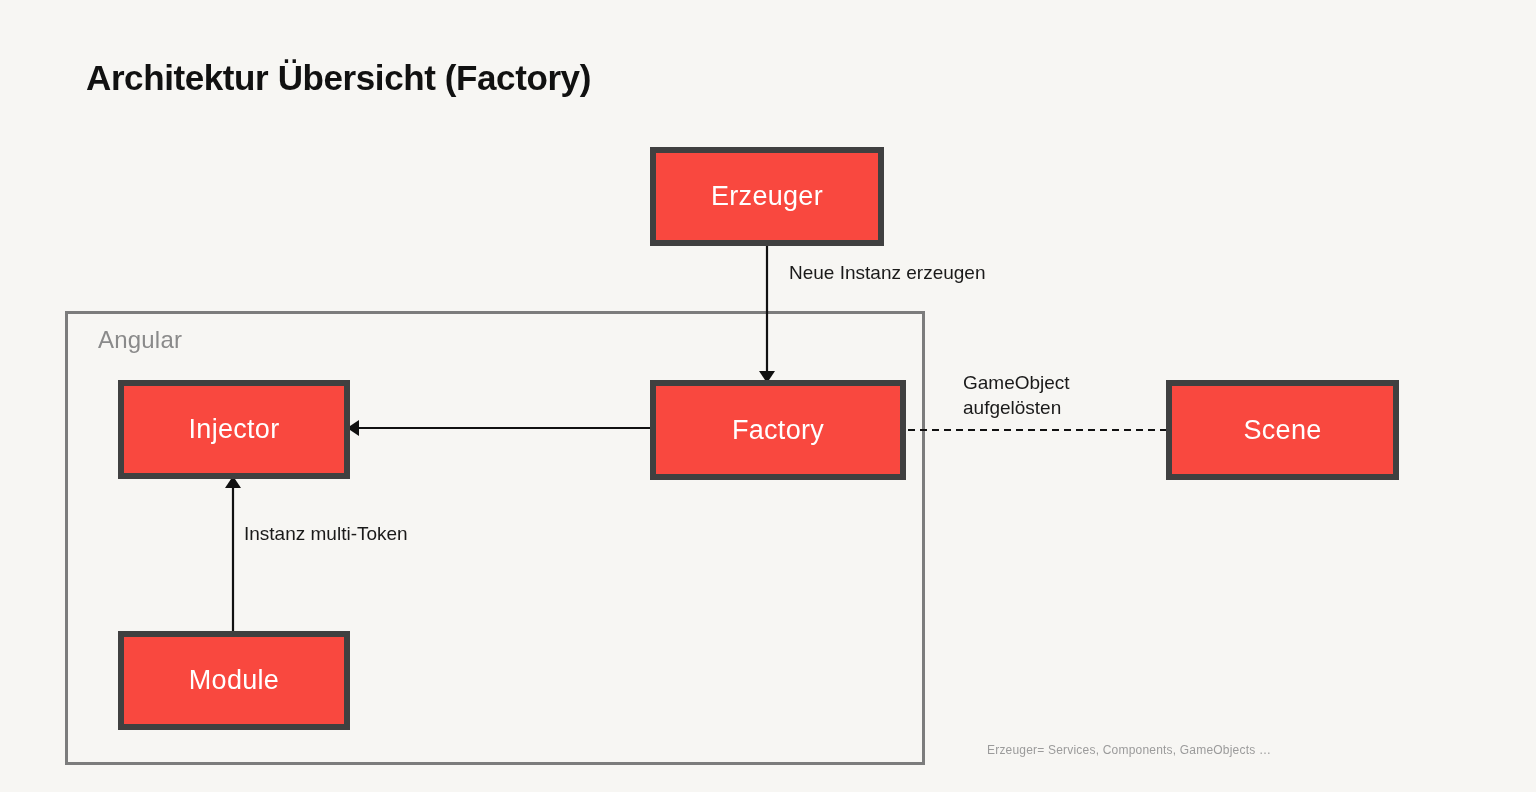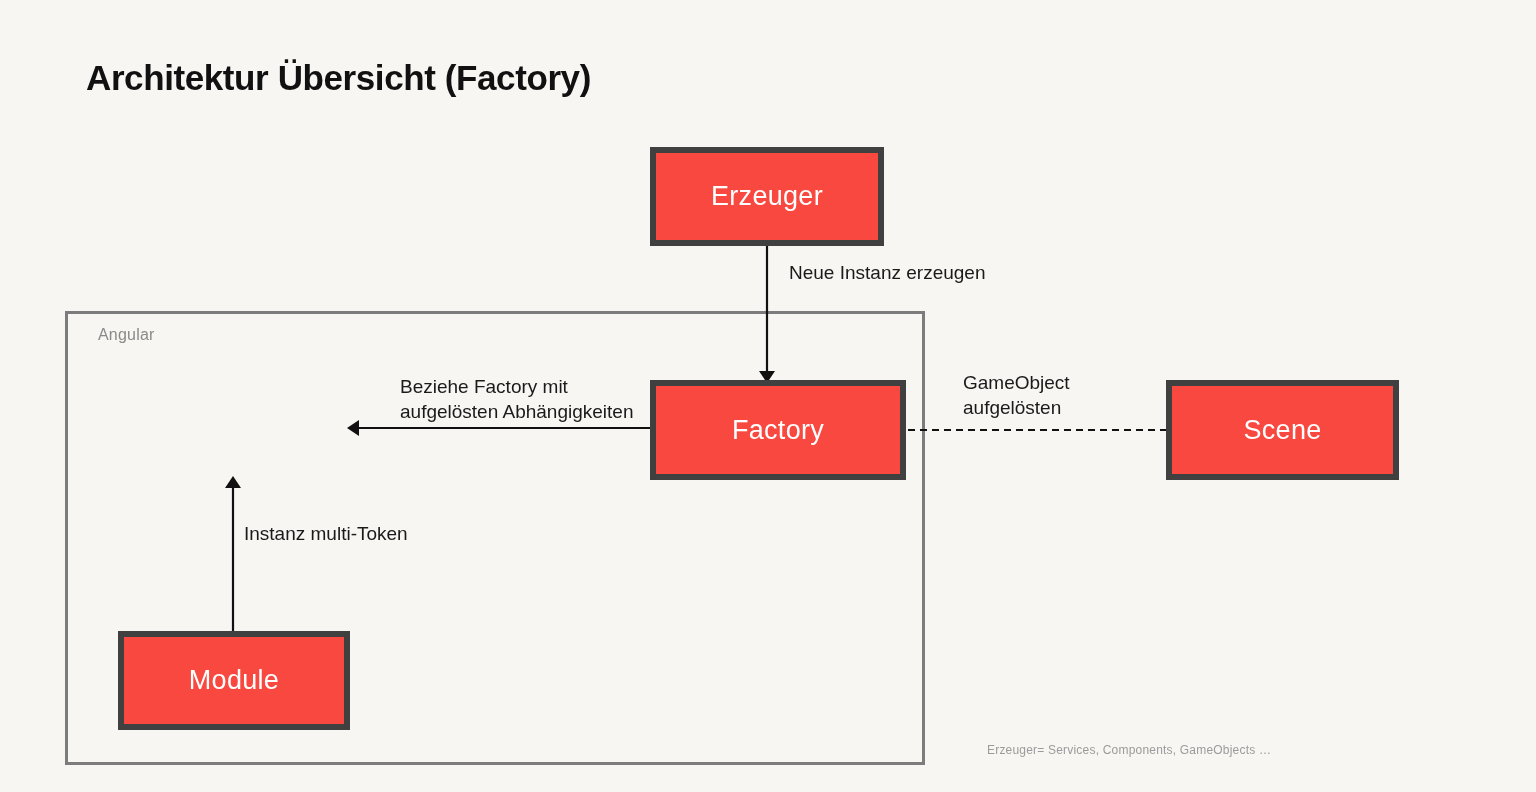--- a/index.html
+++ b/index.html
@@ -40,21 +40,21 @@
     width: 860px;
     height: 454px;
     border: 3px solid #7c7c7c;
     box-sizing: border-box;
     background: transparent;
   }
   #angular-label {
     position: absolute;
     left: 98px;
     top: 326px;
-    font-size: 16px;
+    font-size: 24px;
     color: #8a8a8a;
     letter-spacing: 0.2px;
     white-space: nowrap;
   }
 
   
   .node {
     position: absolute;
     background: #f9483f;
     border: 6px solid #404040;
@@ -145,30 +145,32 @@
     </g>
 
     <g>
       <line x1="884" y1="430" x2="1166" y2="430" stroke="#111111" stroke-width="2" stroke-dasharray="7 5"></line>
     </g>
   </svg>
 
   <div class="node" id="node-erzeuger">
     <span>Erzeuger</span>
   </div>
+  <div class="node" id="node-injector">
+    <span>Injector</span>
+  </div>
   <div class="node" id="node-factory">
     <span>Factory</span>
   </div>
   <div class="node" id="node-scene">
     <span>Scene</span>
   </div>
   <div class="node" id="node-module">
     <span>Module</span>
   </div>
 
   <div class="edge-label" id="label-neue-instanz">Neue Instanz erzeugen</div>
-  <div class="edge-label" id="label-beziehe-factory">Beziehe Factory mit aufgelösten Abhängigkeiten</div>
   <div class="edge-label" id="label-erzeuge-multi-token">Instanz multi-Token</div>
   <div class="edge-label" id="label-gameobject">GameObject aufgelösten</div>
 
   <div id="footnote">Erzeuger= Services, Components, GameObjects …</div>
 
 </div>
 
 </body></html>

